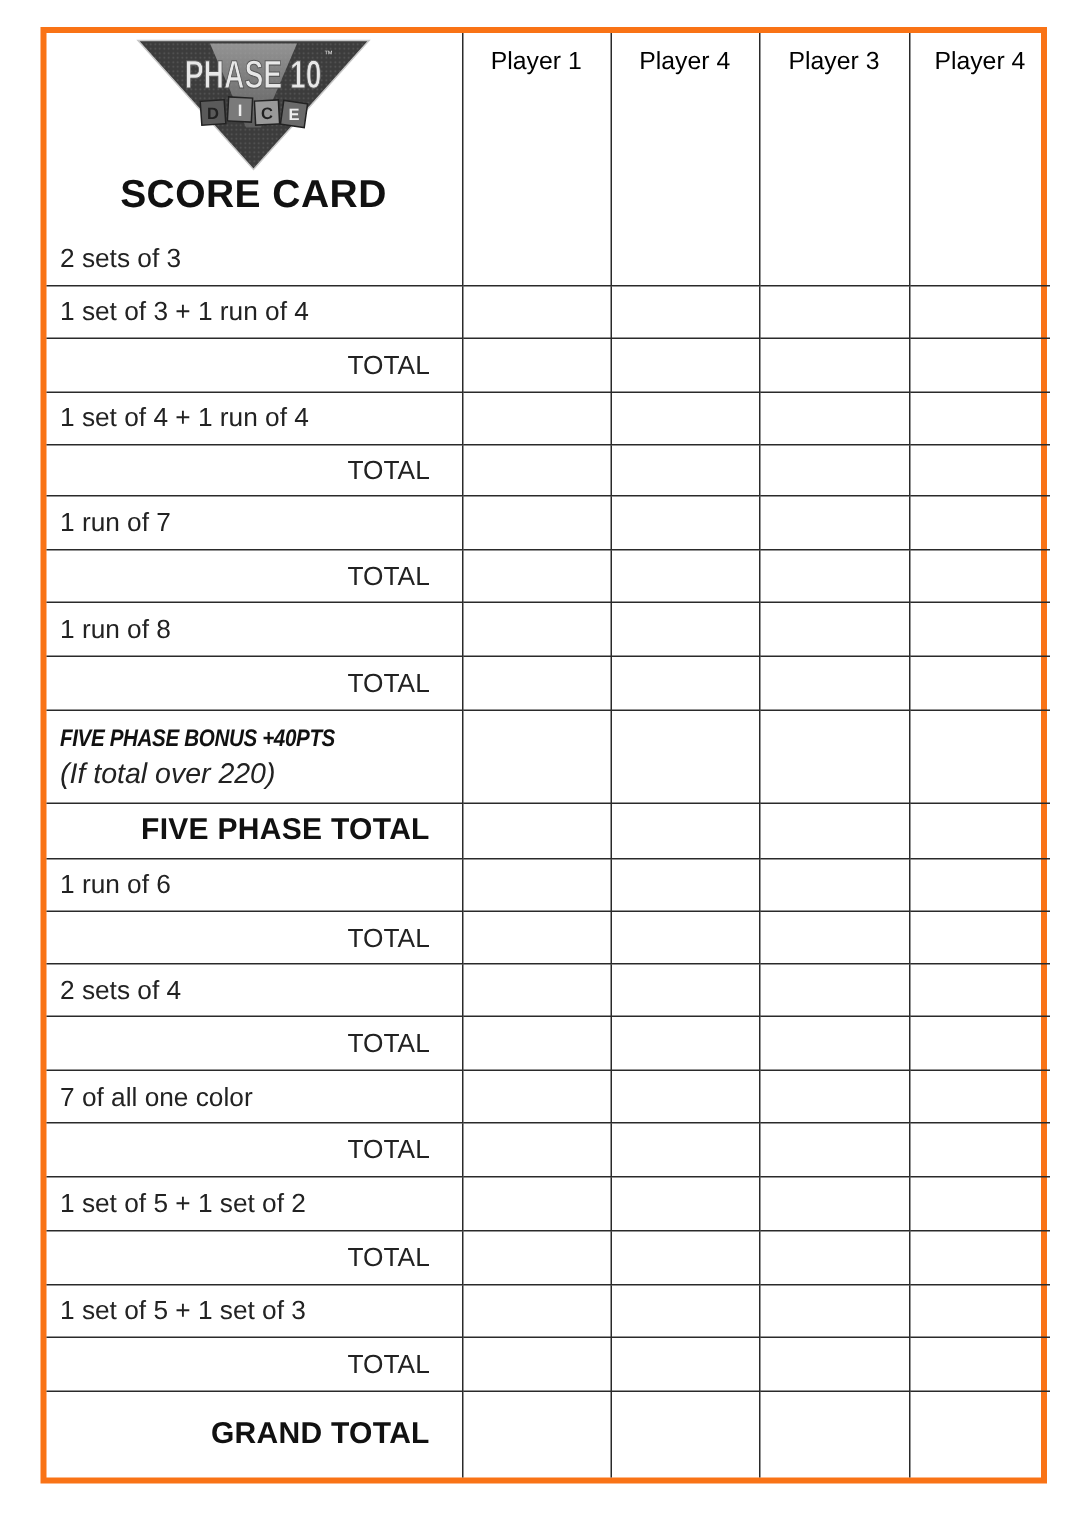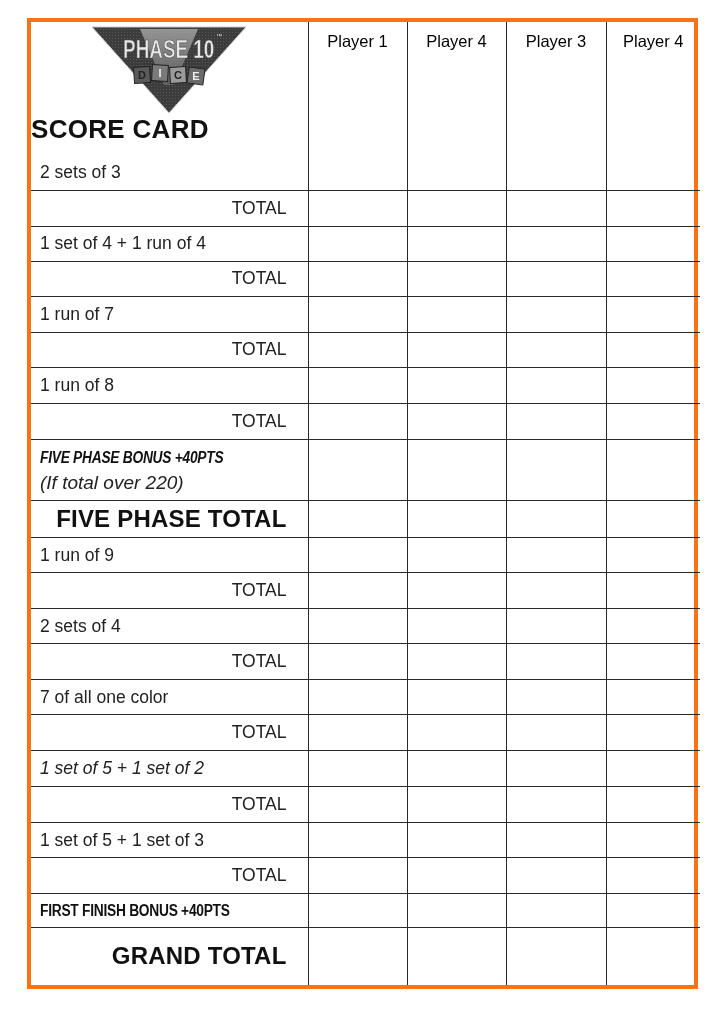--- a/index.html
+++ b/index.html
@@ -9,25 +9,25 @@
           border: 4px solid #f97316; box-sizing: border-box; }
   table { border-collapse: collapse; width: 100%; height: 100%; table-layout: fixed; }
   td { border: 1px solid #2a2a2a; padding: 0; vertical-align: middle; }
   tr:first-child td { border-top: none; }
   tr:last-child td { border-bottom: none; }
   td:first-child { border-left: none; }
   td:last-child { border-right: none; }
   .label { padding-left: 9px; font-size: 17.5px; font-weight: 300; color: #222; white-space: nowrap; }
   .right { text-align: right; padding-right: 21px; padding-left: 0; }
   .bold-cond { font-weight: bold; font-size: 16px; letter-spacing: -0.3px; transform: scaleX(0.86); transform-origin: left center; display: inline-block; color: #111; }
-  .bold-big { font-weight: bold; font-size: 24px; color: #111; letter-spacing: 0.2px; }
+  .bold-big { font-weight: bold; font-size: 20px; color: #111; letter-spacing: 0.2px; }
   .player-head { vertical-align: top; text-align: center; font-size: 16.5px; padding-top: 10px; color: #000000; }
   .logo-cell { position: relative; vertical-align: top; }
   .logo { position: absolute; left: 59px; top: 3px; width: 158px; height: 90px; }
-  .score-title { position: absolute; left: 0; width: 276px; top: 92px; 
+  .score-title { position: absolute; left: 0; width: 276px; top: 92px; text-align: center;
                  font-size: 26px; font-weight: bold; color: #111; letter-spacing: 0.3px; }
   .sub { display:block; font-size: 19px; font-weight: 300; margin-top: 4px; color:#222; }
   .cell { }
 </style>
 </head>
 <body>
 
 <div class="card">
 <table>
   <colgroup>
@@ -75,20 +75,27 @@
   </tr>
   </tbody>
       <tbody id="rows-body">
         <tr style="height: 35px;">
           <td class="label"><span>2 sets of 3</span></td>
           <td class="cell"></td>
           <td class="cell"></td>
           <td class="cell"></td>
           <td class="cell"></td>
         </tr>
+        <tr style="height: 34px;">
+          <td class="label"><span>1 set of 3 + 1 run of 4</span></td>
+          <td class="cell"></td>
+          <td class="cell"></td>
+          <td class="cell"></td>
+          <td class="cell"></td>
+        </tr>
         <tr style="height: 35px;">
           <td class="label right"><span>TOTAL</span></td>
           <td class="cell"></td>
           <td class="cell"></td>
           <td class="cell"></td>
           <td class="cell"></td>
         </tr>
         <tr style="height: 34px;">
           <td class="label"><span>1 set of 4 + 1 run of 4</span></td>
           <td class="cell"></td>
@@ -139,21 +146,21 @@
           <td class="cell"></td>
         </tr>
         <tr style="height: 36px;">
           <td class="label right"><span class="bold-big">FIVE PHASE TOTAL</span></td>
           <td class="cell"></td>
           <td class="cell"></td>
           <td class="cell"></td>
           <td class="cell"></td>
         </tr>
         <tr style="height: 34px;">
-          <td class="label"><span>1 run of 9</span></td>
+          <td class="label"><span>1 run of 6</span></td>
           <td class="cell"></td>
           <td class="cell"></td>
           <td class="cell"></td>
           <td class="cell"></td>
         </tr>
         <tr style="height: 35px;">
           <td class="label right"><span>TOTAL</span></td>
           <td class="cell"></td>
           <td class="cell"></td>
           <td class="cell"></td>
@@ -180,21 +187,21 @@
           <td class="cell"></td>
           <td class="cell"></td>
         </tr>
         <tr style="height: 35px;">
           <td class="label right"><span>TOTAL</span></td>
           <td class="cell"></td>
           <td class="cell"></td>
           <td class="cell"></td>
           <td class="cell"></td>
         </tr>
-        <tr style="height: 35px; font-style: italic;">
+        <tr style="height: 35px;">
           <td class="label"><span>1 set of 5 + 1 set of 2</span></td>
           <td class="cell"></td>
           <td class="cell"></td>
           <td class="cell"></td>
           <td class="cell"></td>
         </tr>
         <tr style="height: 35px;">
           <td class="label right"><span>TOTAL</span></td>
           <td class="cell"></td>
           <td class="cell"></td>
@@ -203,27 +210,20 @@
         </tr>
         <tr style="height: 34px;">
           <td class="label"><span>1 set of 5 + 1 set of 3</span></td>
           <td class="cell"></td>
           <td class="cell"></td>
           <td class="cell"></td>
           <td class="cell"></td>
         </tr>
         <tr style="height: 35px;">
           <td class="label right"><span>TOTAL</span></td>
-          <td class="cell"></td>
-          <td class="cell"></td>
-          <td class="cell"></td>
-          <td class="cell"></td>
-        </tr>
-        <tr style="height: 33px;">
-          <td class="label"><span class="bold-cond">FIRST FINISH BONUS +40PTS</span></td>
           <td class="cell"></td>
           <td class="cell"></td>
           <td class="cell"></td>
           <td class="cell"></td>
         </tr>
         <tr style="height: 56px;">
           <td class="label right"><span class="bold-big">GRAND TOTAL</span></td>
           <td class="cell"></td>
           <td class="cell"></td>
           <td class="cell"></td>

